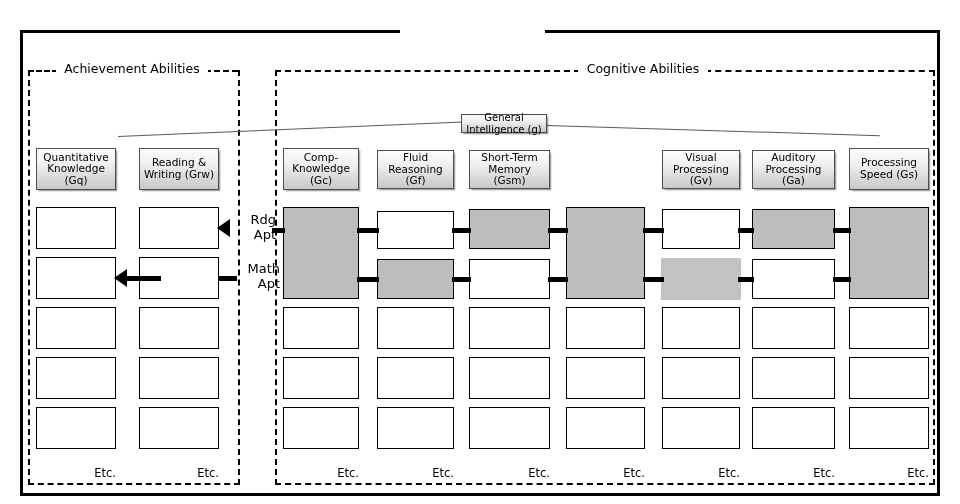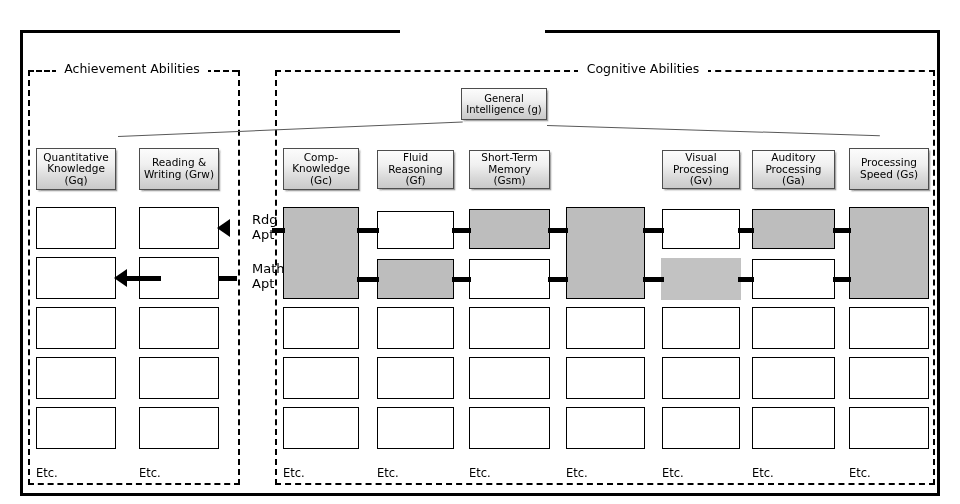--- a/index.html
+++ b/index.html
@@ -45,25 +45,25 @@
   
   .fan{position:absolute;height:0;border-top:1.4px solid #595959;transform-origin:left center;}
 
   
   .arrow-line{position:absolute;background:#000;height:5px;}
   .arrow-head{position:absolute;width:0;height:0;
               border-top:9px solid transparent;border-bottom:9px solid transparent;
               border-right:13px solid #000;}
 
   
-  .side-label{position:absolute;text-align:left;font-size:13px;line-height:15px;
-              white-space:nowrap;margin-left:20px;}
-
-  
-  .etc{position:absolute;text-align:left;font-size:11.5px;line-height:14px;}
+  .side-label{position:absolute;text-align:right;font-size:13px;line-height:15px;
+              white-space:nowrap;}
+
+  
+  .etc{position:absolute;text-align:right;font-size:11.5px;line-height:14px;}
 </style>
 </head>
 <body>
 
 <div id="stage">
 
   <div class="outer-top-left"></div>
   <div class="outer-top-right"></div>
   <div class="outer-frame"></div>
 
@@ -73,21 +73,21 @@
   <div class="dash-label" style="left:56px;top:60px;width:152px;">Achievement Abilities</div>
 
   <div class="dash-top" style="left:275px;top:70px;width:305px;"></div>
   <div class="dash-top" style="left:705px;top:70px;width:230px;"></div>
   <div class="dash-box no-top" style="left:275px;top:70px;width:660px;height:415px;"></div>
   <div class="dash-label" style="left:578px;top:60px;width:130px;">Cognitive Abilities</div>
 
   <div class="fan" style="left:118px;top:136px;width:345px;transform:rotate(-2.4deg);"></div>
   <div class="fan" style="left:547px;top:125px;width:333px;transform:rotate(1.75deg);"></div>
 
-  <div class="hdr g-box" style="left:461px;top:88px;width:86px;height:32px;flex-direction:column;">
+  <div class="hdr g-box" style="left:461px;top:114px;width:86px;height:19px;flex-direction:column;">
     <span>General</span>
     <span>Intelligence (g)</span>
   </div>
 
   <div class="hdr" style="left:36px;top:148px;width:80px;height:42px;flex-direction:column;">
     <span>Quantitative</span>
     <span>Knowledge</span>
     <span>(Gq)</span>
   </div>
   <div class="hdr" style="left:139px;top:148px;width:80px;height:42px;flex-direction:column;">

